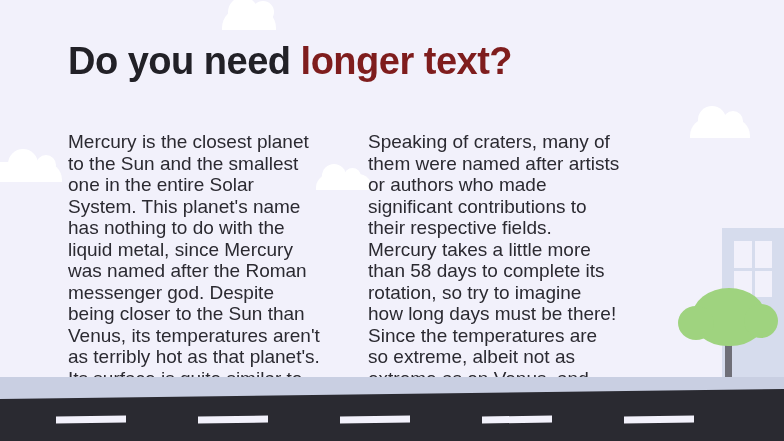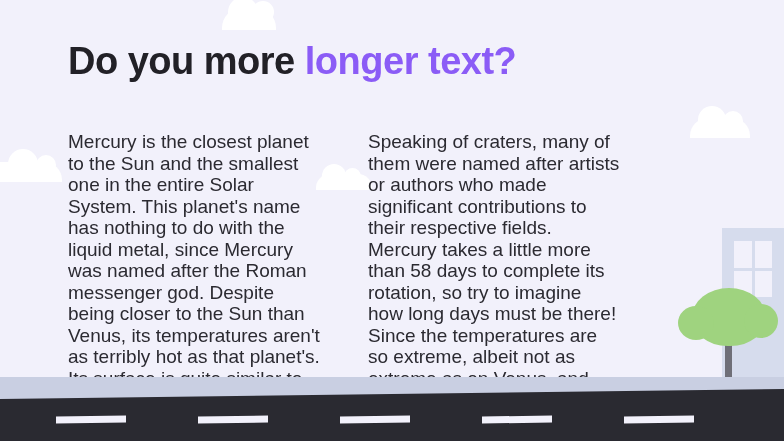--- a/index.html
+++ b/index.html
@@ -100,21 +100,21 @@
     position: absolute;
     left: 68px;
     top: 40px;
     font-size: 38px;
     font-weight: bold;
     letter-spacing: -0.5px;
     color: #222127;
     white-space: nowrap;
   }
   .title .accent {
-    color: #8b5cf6;
+    color: #7f1d1d;
   }
 
   
   .col {
     position: absolute;
     top: 131px;
     font-size: 19px;
     line-height: 21.5px;
     color: #2b2a31;
   }
@@ -238,21 +238,21 @@
 </head>
 <body>
 
 <div class="slide">
 
   <div class="cloud cloud-a"></div>
   <div class="cloud cloud-b"></div>
   <div class="cloud cloud-c"></div>
   <div class="cloud cloud-d"></div>
 
-  <div class="title"><span>Do you more </span><span class="accent">longer text?</span></div>
+  <div class="title"><span>Do you need </span><span class="accent">longer text?</span></div>
 
   <div class="col col-left">Mercury is the closest planet to the Sun and the smallest one in the entire Solar System. This planet's name has nothing to do with the liquid metal, since Mercury was named after the Roman messenger god. Despite being closer to the Sun than Venus, its temperatures aren't as terribly hot as that planet's. Its surface is quite similar to that of Earth's Moon, which means there are a lot of craters and plains</div>
   <div class="col col-right">Speaking of craters, many of them were named after artists or authors who made significant contributions to their respective fields. Mercury takes a little more than 58 days to complete its rotation, so try to imagine how long days must be there! Since the temperatures are so extreme, albeit not as extreme as on Venus, and the solar radiation is so high, Mercury has been deemed to be non-habitable for humans</div>
 
   <div class="building"></div>
   <div class="building-frame">
     <div class="v"></div>
     <div class="h"></div>
   </div>
 

